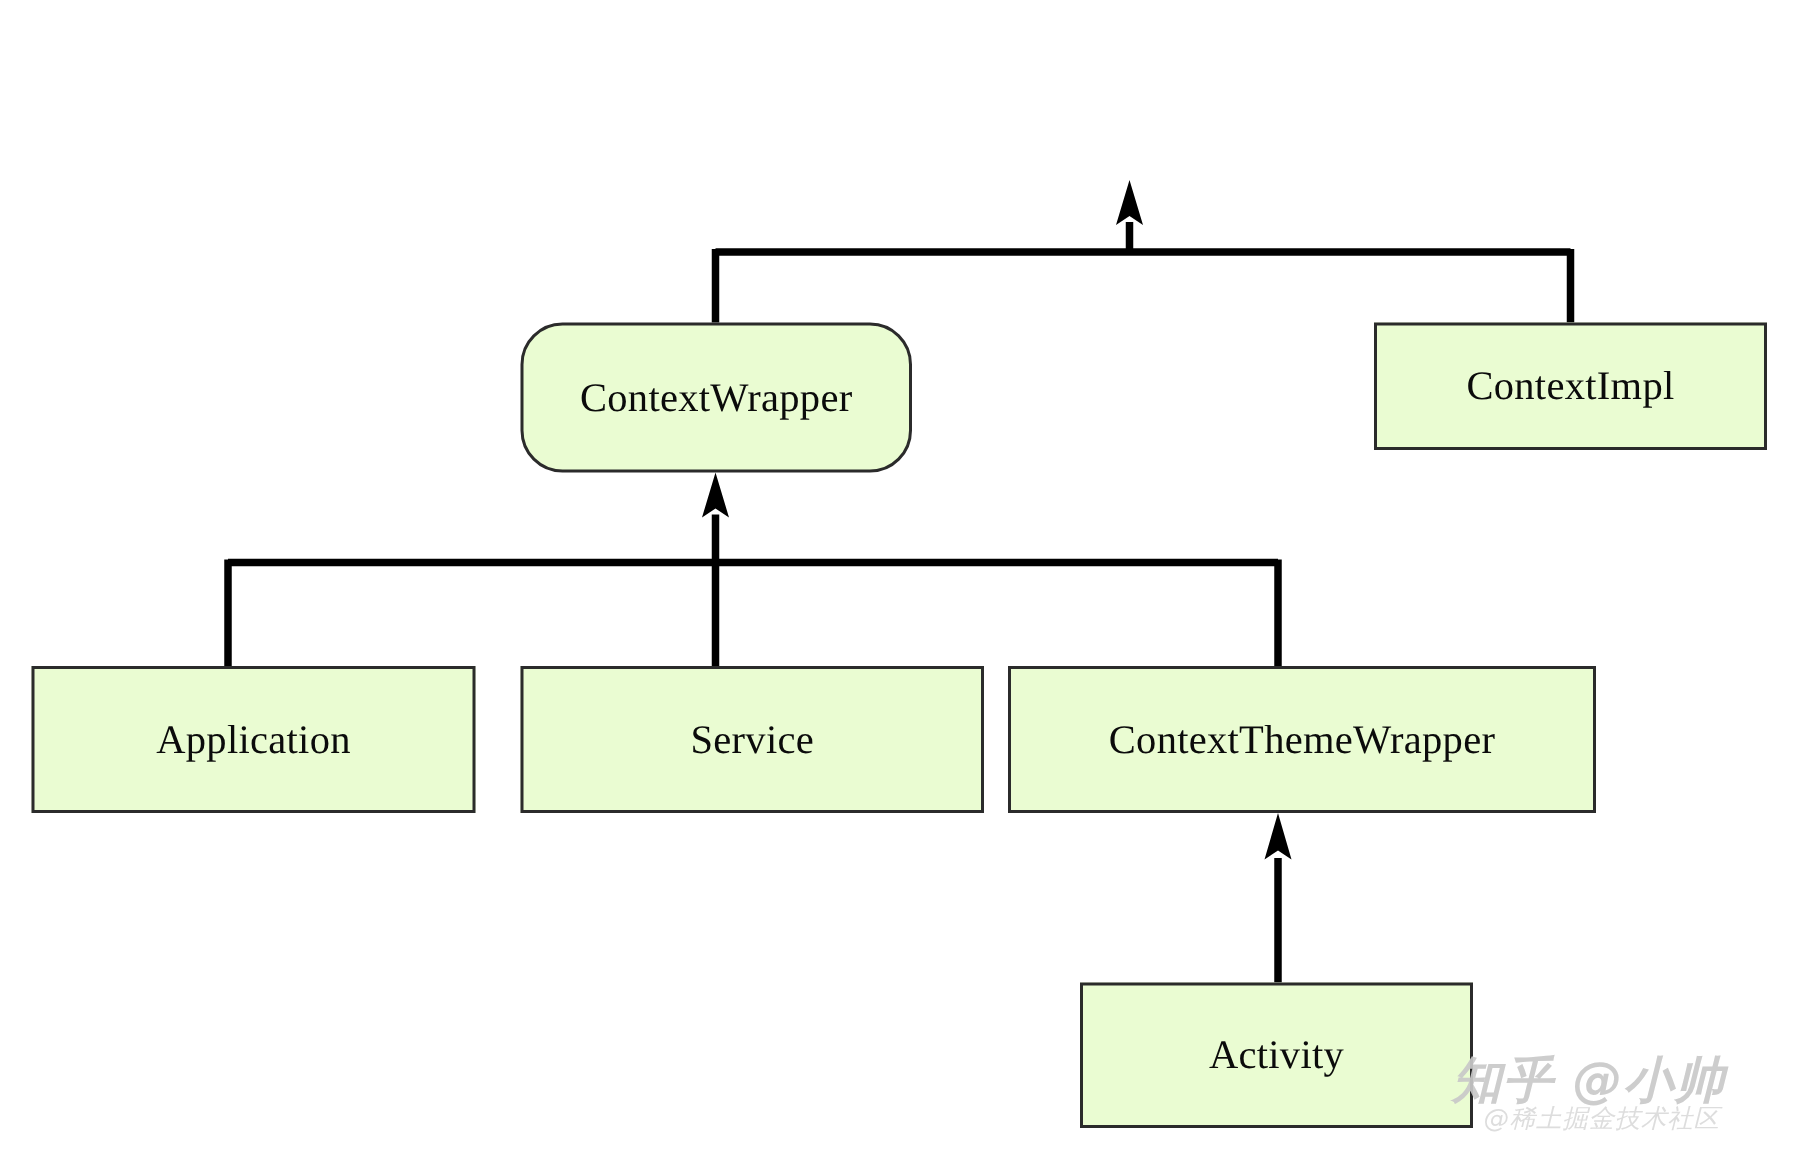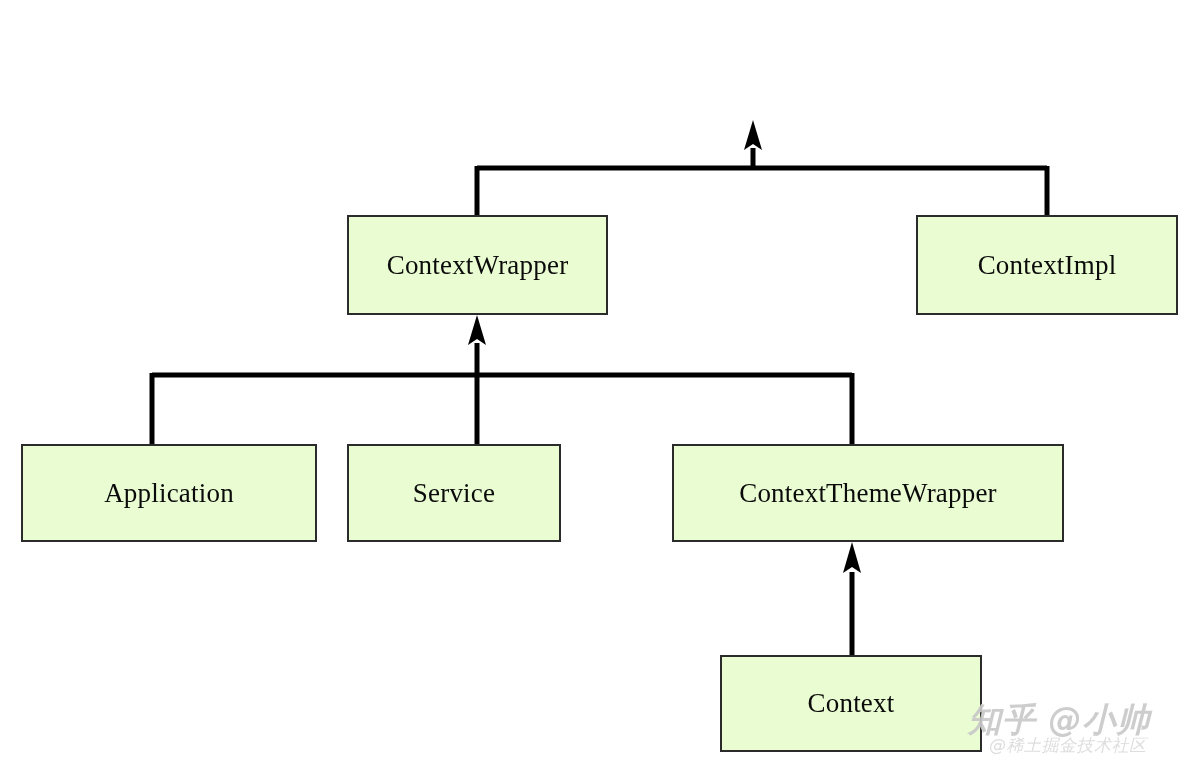--- a/index.html
+++ b/index.html
@@ -107,42 +107,42 @@
 
     <line x1="477" y1="373" x2="477" y2="444" stroke="#000000" stroke-width="5"></line>
 
     <line x1="852" y1="373" x2="852" y2="444" stroke="#000000" stroke-width="5"></line>
 
     <line x1="852" y1="655" x2="852" y2="572" stroke="#000000" stroke-width="5"></line>
     <polygon points="852,542 843,573 852,567 861,573" fill="#000000"></polygon>
   </svg>
 
 
-  <div class="node" style="left:347px; top:215px; width:261px; height:100px;">
+  <div class="node" style="left:347px; top:215px; width:261px; height:100px;border-radius:28px;">
     <span class="node-label">ContextWrapper</span>
   </div>
 
-  <div class="node" style="left:916px; top:215px; width:262px; height:100px;">
+  <div class="node" style="left:916px; top:215px; width:262px; height:85px;">
     <span class="node-label">ContextImpl</span>
   </div>
 
   <div class="node" style="left:21px; top:444px; width:296px; height:98px;">
     <span class="node-label">Application</span>
   </div>
 
-  <div class="node" style="left:347px; top:444px; width:214px; height:98px;">
+  <div class="node" style="left:347px; top:444px; width:309px; height:98px;">
     <span class="node-label">Service</span>
   </div>
 
   <div class="node" style="left:672px; top:444px; width:392px; height:98px;">
     <span class="node-label">ContextThemeWrapper</span>
   </div>
 
   <div class="node" style="left:720px; top:655px; width:262px; height:97px;">
-    <span class="node-label">Context</span>
+    <span class="node-label">Activity</span>
   </div>
 
   <div id="watermark">
     <div class="wm-main">知乎 @小帅</div>
     <div class="wm-sub">@稀土掘金技术社区</div>
   </div>
 
 </div>
 
 </body></html>

